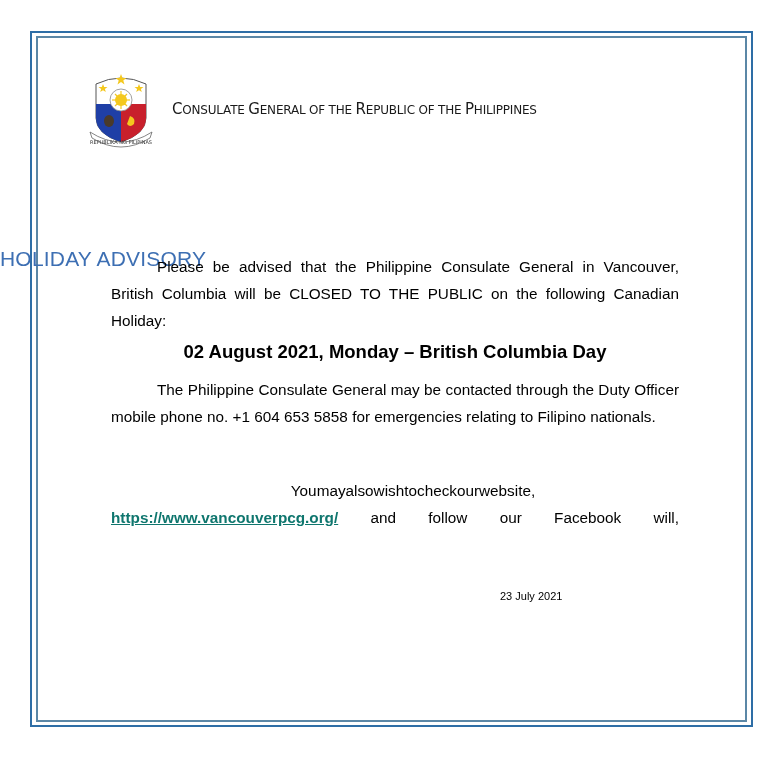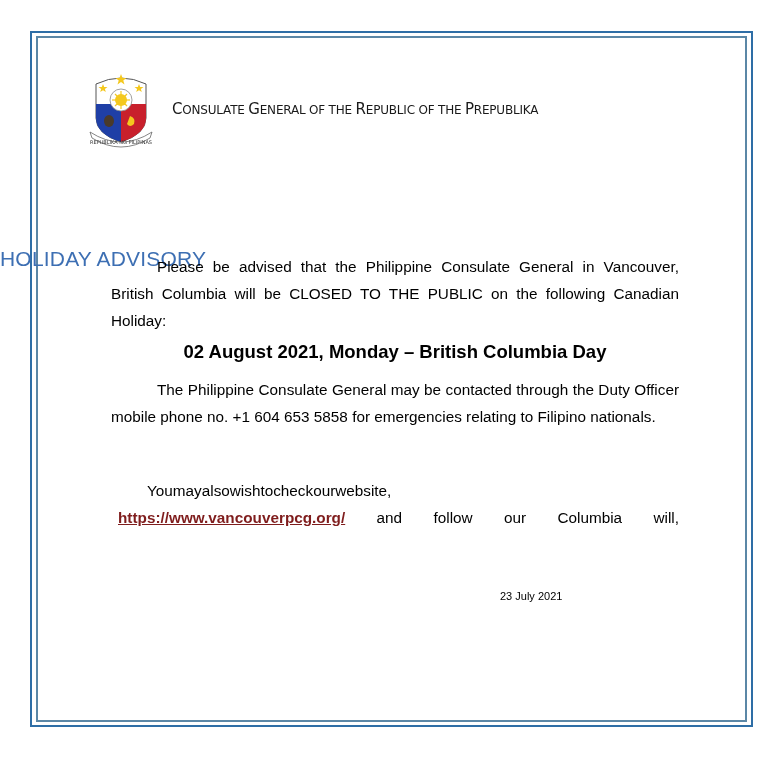--- a/index.html
+++ b/index.html
@@ -11,23 +11,23 @@
     .letterhead .big { font-size:15px; }
     .letterhead .sm { font-size:12px; }
     .letterhead .line2 { padding-left:3px; }
     .title { position:absolute; left:0; width:768px; top:201px; text-align:left; font-size:21px; color:#3d6fb3; letter-spacing:0.2px;margin-top:46px; }
     .para { position:absolute; left:111px; width:568px; font-size:15.3px; line-height:27px; text-align:justify; }
     .para .indent { display:inline-block; width:46px; }
     .p1 { top:253px; }
     .holiday { position:absolute; left:0; width:790px; top:341px; text-align:center; font-size:18.5px; font-weight:bold; }
     .p2 { top:376px; }
     .p3 { top:477px; text-align-last:auto; }
-    .p3 .spread { display:flex; justify-content:flex-start; padding-left:36px; }
+    .p3 .spread { display:flex; justify-content:center; padding-left:36px; }
     .p3 .row2 { display:flex; justify-content:space-between; }
-    .link { font-weight:bold; text-decoration:underline; color:#7f1d1d;margin-left:7px; }
+    .link { font-weight:bold; text-decoration:underline; color:#0f766e; }
     .handle { font-weight:bold; }
     .date { position:absolute; left:500px; top:590px; font-size:11px; }
   </style>
 </head>
 <body>
 
 <div class="outer-border"></div>
 <div class="inner-border"></div>
 
 <svg class="seal" viewBox="0 0 70 84">
@@ -47,21 +47,21 @@
   <polygon points="17,18 18.2,21 21.5,21 18.9,23 19.8,26 17,24.2 14.2,26 15.1,23 12.5,21 15.8,21" fill="#f4c81e"></polygon>
   <polygon points="53,18 54.2,21 57.5,21 54.9,23 55.8,26 53,24.2 50.2,26 51.1,23 48.5,21 51.8,21" fill="#f4c81e"></polygon>
   <ellipse cx="23" cy="55" rx="5" ry="6" fill="#4a3a2a"></ellipse>
   <path d="M44 50 q6 2 4 8 q-4 4 -7 0 z" fill="#f4c81e"></path>
   <path d="M4 66 Q35 86 66 66 L64 72 Q35 90 6 72 Z" fill="#ffffff" stroke="#666" stroke-width="0.8"></path>
   <text x="35" y="78" font-size="5" text-anchor="middle" fill="#333" font-family="DejaVu Sans, sans-serif">REPUBLIKA NG PILIPINAS</text>
 </svg>
 
 <div class="letterhead">
   <div>
-    <span class="big">C</span><span class="sm">ONSULATE </span><span class="big">G</span><span class="sm">ENERAL OF THE </span><span class="big">R</span><span class="sm">EPUBLIC OF THE </span><span class="big">P</span><span class="sm">REPUBLIKA</span>
+    <span class="big">C</span><span class="sm">ONSULATE </span><span class="big">G</span><span class="sm">ENERAL OF THE </span><span class="big">R</span><span class="sm">EPUBLIC OF THE </span><span class="big">P</span><span class="sm">HILIPPINES</span>
   </div>
 </div>
 
 <div class="title">HOLIDAY ADVISORY</div>
 
 <div class="para p1"><span class="indent"></span><span>Please be advised that the Philippine Consulate General in Vancouver, British Columbia will be CLOSED TO THE PUBLIC on the following Canadian Holiday:</span></div>
 
 <div class="holiday">02 August 2021, Monday – British Columbia Day</div>
 
 <div class="para p2"><span class="indent"></span><span>The Philippine Consulate General may be contacted through the Duty Officer mobile phone no. +1 604 653 5858 for emergencies relating to Filipino nationals.</span></div>
@@ -75,18 +75,18 @@
     <span>to</span>
     <span>check</span>
     <span>our</span>
     <span>website,</span>
   </div>
   <div class="row2">
     <a class="link">https://www.vancouverpcg.org/</a>
     <span>and</span>
     <span>follow</span>
     <span>our</span>
-    <span>Columbia</span>
+    <span>Facebook</span>
     <span>will,</span>
   </div>
 </div>
 
 <div class="date">23 July 2021</div>
 
 </body></html>

